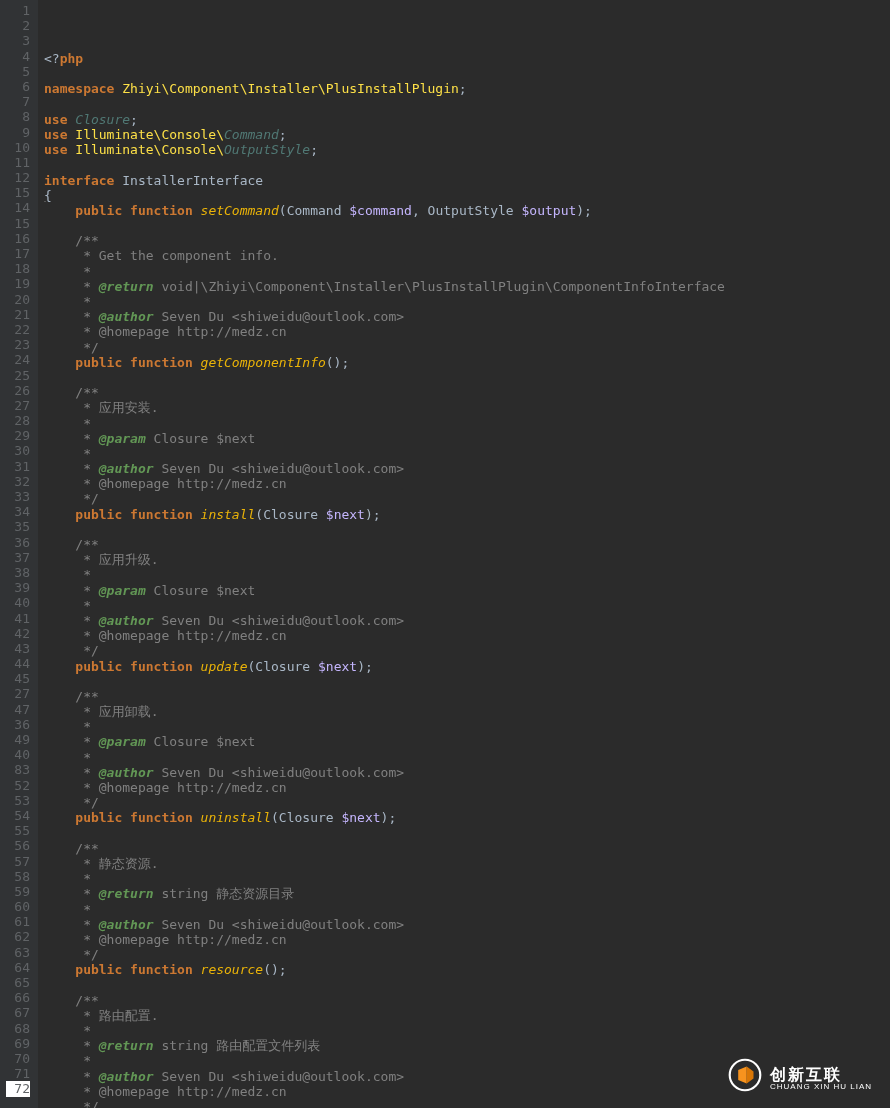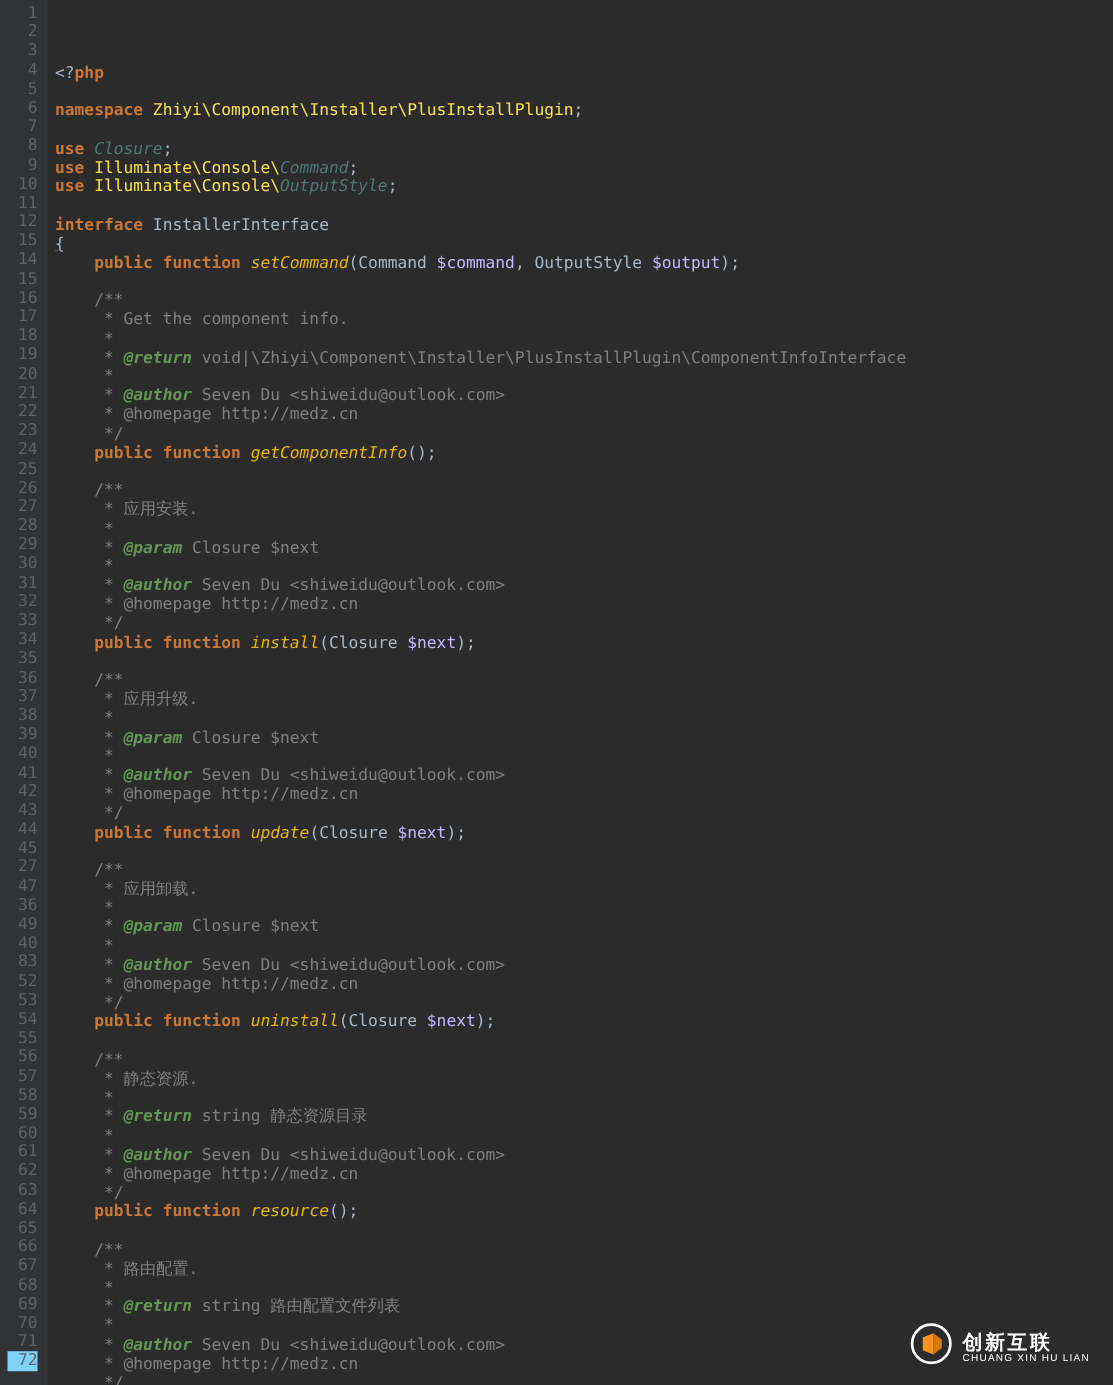--- a/index.html
+++ b/index.html
@@ -128,21 +128,21 @@
       <div>62</div>
       <div>63</div>
       <div>64</div>
       <div>65</div>
       <div>66</div>
       <div>67</div>
       <div>68</div>
       <div>69</div>
       <div>70</div>
       <div>71</div>
-      <div style="background: #7dd3fc;">72</div>
+      <div style="background: #ffffff;">72</div>
     </div>
   <div class="code" id="code"><div><span class="k-op">&lt;?</span><span class="k-bold-red">php</span></div><div>&nbsp;</div><div><span class="k-bold-red">namespace </span><span class="k-ns">Zhiyi\Component\Installer\PlusInstallPlugin</span><span class="k-op">;</span></div><div>&nbsp;</div><div><span class="k-bold-red">use </span><span class="k-itype">Closure</span><span class="k-op">;</span></div><div><span class="k-bold-red">use </span><span class="k-ns">Illuminate\Console\</span><span class="k-itype">Command</span><span class="k-op">;</span></div><div><span class="k-bold-red">use </span><span class="k-ns">Illuminate\Console\</span><span class="k-itype">OutputStyle</span><span class="k-op">;</span></div><div>&nbsp;</div><div><span class="k-bold-red">interface </span><span class="k-teal">InstallerInterface</span></div><div><span class="k-op underline">{</span></div><div><span>    </span><span class="k-bold-red">public </span><span class="k-bold-red">function </span><span class="k-func">setCommand</span><span class="k-op">(</span><span class="k-teal">Command </span><span class="k-var">$command</span><span class="k-op">, </span><span class="k-teal">OutputStyle </span><span class="k-var">$output</span><span class="k-op">);</span></div><div>&nbsp;</div><div><span>    </span><span class="k-cmt">/**</span></div><div><span>    </span><span class="k-cmt"> * Get the component info.</span></div><div><span>    </span><span class="k-cmt"> *</span></div><div><span>    </span><span class="k-cmt"> * </span><span class="k-tag">@return </span><span class="k-cmt">void|\Zhiyi\Component\Installer\PlusInstallPlugin\ComponentInfoInterface</span></div><div><span>    </span><span class="k-cmt"> *</span></div><div><span>    </span><span class="k-cmt"> * </span><span class="k-tag">@author </span><span class="k-cmt">Seven Du &lt;shiweidu@outlook.com&gt;</span></div><div><span>    </span><span class="k-cmt"> * @homepage http://medz.cn</span></div><div><span>    </span><span class="k-cmt"> */</span></div><div><span>    </span><span class="k-bold-red">public </span><span class="k-bold-red">function </span><span class="k-func">getComponentInfo</span><span class="k-op">();</span></div><div>&nbsp;</div><div><span>    </span><span class="k-cmt">/**</span></div><div><span>    </span><span class="k-cmt"> * 应用安装.</span></div><div><span>    </span><span class="k-cmt"> *</span></div><div><span>    </span><span class="k-cmt"> * </span><span class="k-tag">@param </span><span class="k-cmt">Closure $next</span></div><div><span>    </span><span class="k-cmt"> *</span></div><div><span>    </span><span class="k-cmt"> * </span><span class="k-tag">@author </span><span class="k-cmt">Seven Du &lt;shiweidu@outlook.com&gt;</span></div><div><span>    </span><span class="k-cmt"> * @homepage http://medz.cn</span></div><div><span>    </span><span class="k-cmt"> */</span></div><div><span>    </span><span class="k-bold-red">public </span><span class="k-bold-red">function </span><span class="k-func">install</span><span class="k-op">(</span><span class="k-teal">Closure </span><span class="k-var">$next</span><span class="k-op">);</span></div><div>&nbsp;</div><div><span>    </span><span class="k-cmt">/**</span></div><div><span>    </span><span class="k-cmt"> * 应用升级.</span></div><div><span>    </span><span class="k-cmt"> *</span></div><div><span>    </span><span class="k-cmt"> * </span><span class="k-tag">@param </span><span class="k-cmt">Closure $next</span></div><div><span>    </span><span class="k-cmt"> *</span></div><div><span>    </span><span class="k-cmt"> * </span><span class="k-tag">@author </span><span class="k-cmt">Seven Du &lt;shiweidu@outlook.com&gt;</span></div><div><span>    </span><span class="k-cmt"> * @homepage http://medz.cn</span></div><div><span>    </span><span class="k-cmt"> */</span></div><div><span>    </span><span class="k-bold-red">public </span><span class="k-bold-red">function </span><span class="k-func">update</span><span class="k-op">(</span><span class="k-teal">Closure </span><span class="k-var">$next</span><span class="k-op">);</span></div><div>&nbsp;</div><div><span>    </span><span class="k-cmt">/**</span></div><div><span>    </span><span class="k-cmt"> * 应用卸载.</span></div><div><span>    </span><span class="k-cmt"> *</span></div><div><span>    </span><span class="k-cmt"> * </span><span class="k-tag">@param </span><span class="k-cmt">Closure $next</span></div><div><span>    </span><span class="k-cmt"> *</span></div><div><span>    </span><span class="k-cmt"> * </span><span class="k-tag">@author </span><span class="k-cmt">Seven Du &lt;shiweidu@outlook.com&gt;</span></div><div><span>    </span><span class="k-cmt"> * @homepage http://medz.cn</span></div><div><span>    </span><span class="k-cmt"> */</span></div><div><span>    </span><span class="k-bold-red">public </span><span class="k-bold-red">function </span><span class="k-func">uninstall</span><span class="k-op">(</span><span class="k-teal">Closure </span><span class="k-var">$next</span><span class="k-op">);</span></div><div>&nbsp;</div><div><span>    </span><span class="k-cmt">/**</span></div><div><span>    </span><span class="k-cmt"> * 静态资源.</span></div><div><span>    </span><span class="k-cmt"> *</span></div><div><span>    </span><span class="k-cmt"> * </span><span class="k-tag">@return </span><span class="k-cmt">string 静态资源目录</span></div><div><span>    </span><span class="k-cmt"> *</span></div><div><span>    </span><span class="k-cmt"> * </span><span class="k-tag">@author </span><span class="k-cmt">Seven Du &lt;shiweidu@outlook.com&gt;</span></div><div><span>    </span><span class="k-cmt"> * @homepage http://medz.cn</span></div><div><span>    </span><span class="k-cmt"> */</span></div><div><span>    </span><span class="k-bold-red">public </span><span class="k-bold-red">function </span><span class="k-func">resource</span><span class="k-op">();</span></div><div>&nbsp;</div><div><span>    </span><span class="k-cmt">/**</span></div><div><span>    </span><span class="k-cmt"> * 路由配置.</span></div><div><span>    </span><span class="k-cmt"> *</span></div><div><span>    </span><span class="k-cmt"> * </span><span class="k-tag">@return </span><span class="k-cmt">string 路由配置文件列表</span></div><div><span>    </span><span class="k-cmt"> *</span></div><div><span>    </span><span class="k-cmt"> * </span><span class="k-tag">@author </span><span class="k-cmt">Seven Du &lt;shiweidu@outlook.com&gt;</span></div><div><span>    </span><span class="k-cmt"> * @homepage http://medz.cn</span></div><div><span>    </span><span class="k-cmt"> */</span></div><div><span>    </span><span class="k-bold-red">public </span><span class="k-bold-red">function </span><span class="k-func">router</span><span class="k-op">();</span></div><div class="cl-hl"><span class="k-op">}</span></div></div>
 </div>
 
 <div class="logo">
   <div class="logo-icon">
     <svg viewBox="0 0 40 40">
       <circle cx="20" cy="20" r="18" fill="none" stroke="#fff" stroke-width="2.5"></circle>
       <path d="M 12 14 L 22 10 L 22 30 L 12 26 Z" fill="#f7931e"></path>
       <path d="M 22 10 L 30 16 L 30 24 L 22 30 Z" fill="#d97706"></path>

